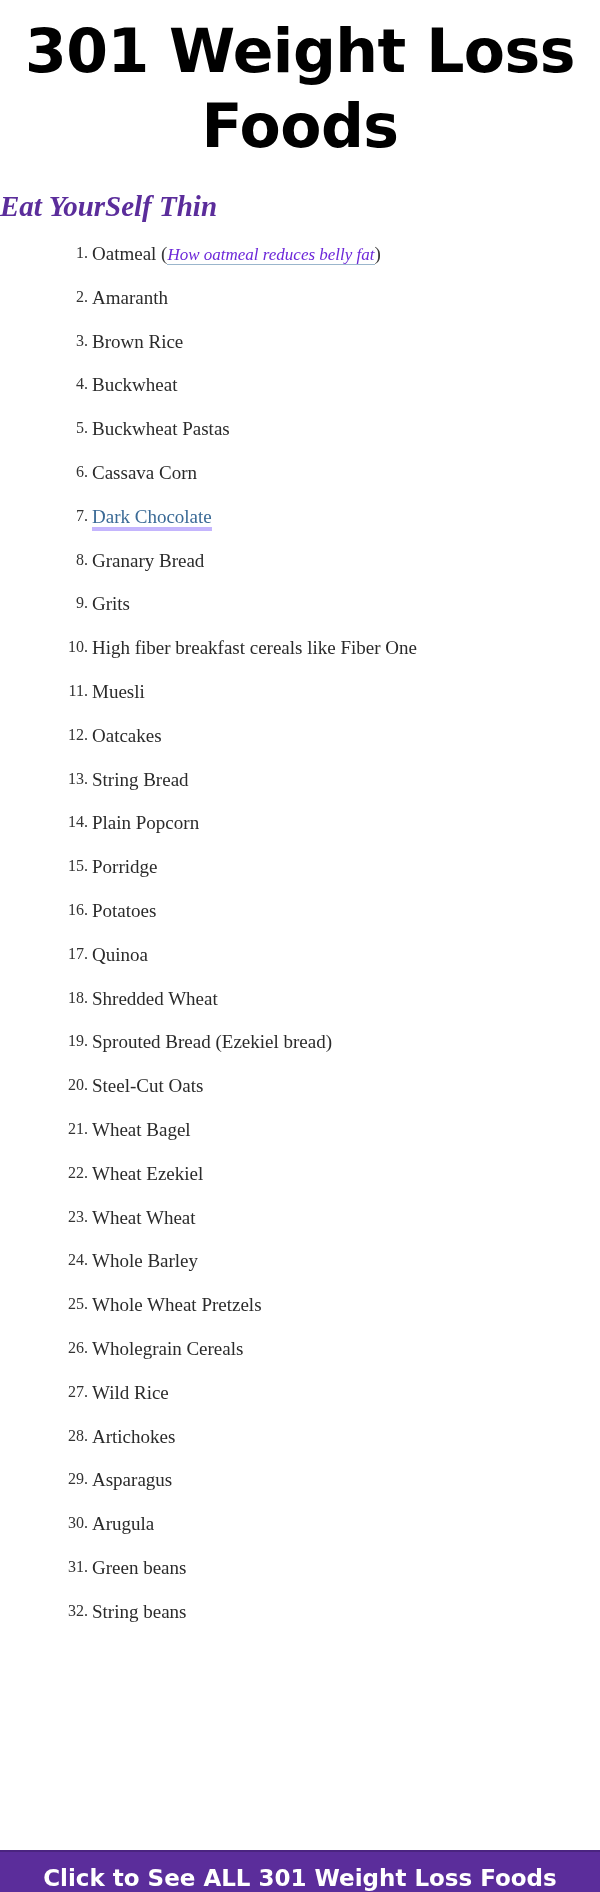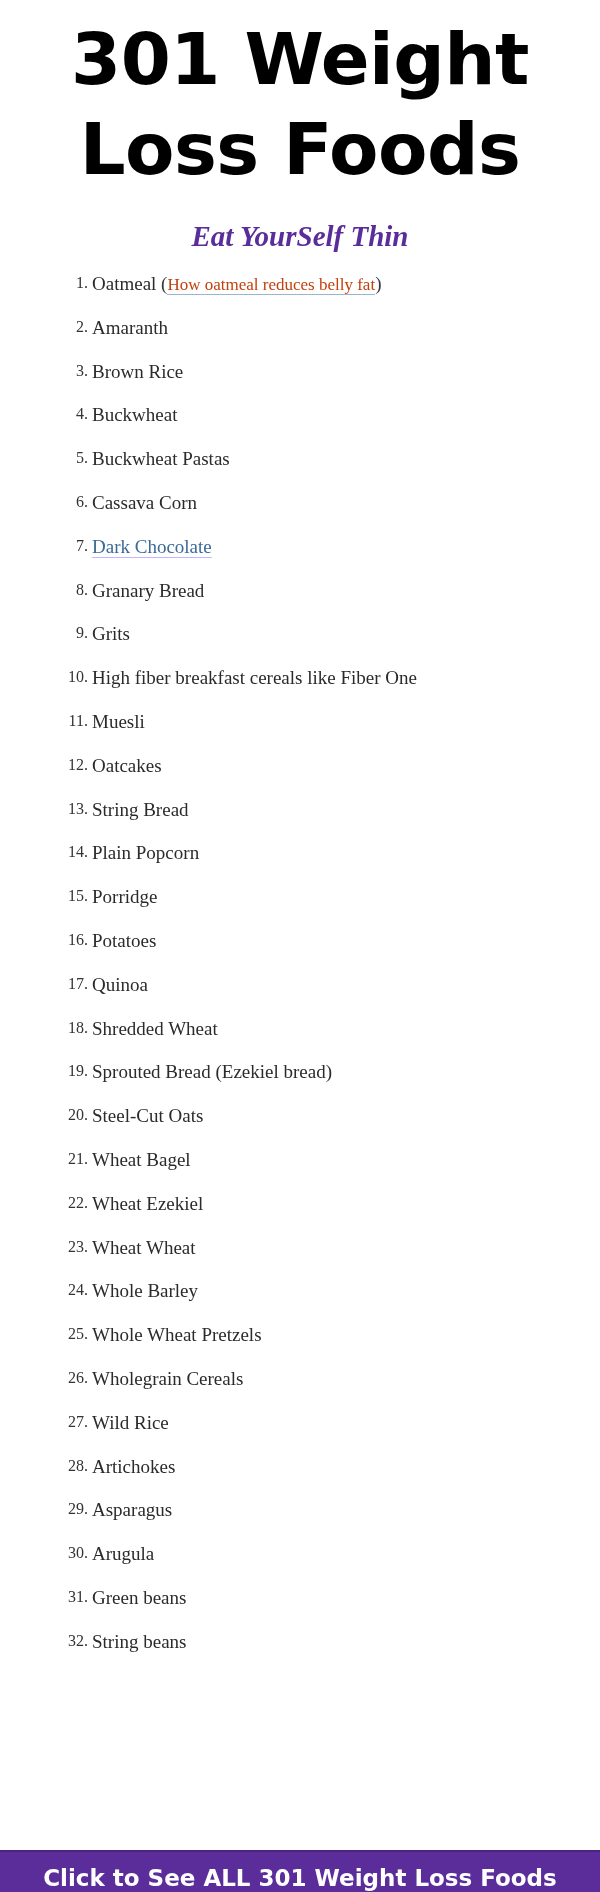--- a/index.html
+++ b/index.html
@@ -18,33 +18,32 @@
   .page {
     width: 600px;
     min-height: 1892px;
     position: relative;
     padding: 0 0 60px 0;
     background: #ffffff;
   }
   .title {
     font-family: "DejaVu Sans", sans-serif;
     font-weight: bold;
-    font-size: 72px;
+    font-size: 60px;
     line-height: 1.25;
     text-align: center;
     color: #000000;
     margin: 14px 8px 0 8px;
     letter-spacing: -0.5px;
   }
   .subtitle {
     font-family: "Liberation Serif", serif;
     font-style: italic;
     font-weight: bold;
     font-size: 29px;
-    text-align: center;
     color: #5b2d9b;
     margin: 26px 0 20px 0;
   }
   ol.food-list {
     list-style: none;
     margin: 0;
     padding: 0 24px 0 60px;
     counter-reset: fooditem;
   }
   ol.food-list li {
@@ -63,28 +62,29 @@
     width: 28px;
     text-align: right;
     font-size: 16px;
     color: #333333;
     font-variant-numeric: oldstyle-nums;
     font-feature-settings: "onum" 1;
   }
   .item-link {
     color: #3a6a96;
     text-decoration: none;
-    border-bottom: 1px solid #c4b5fd;
+    border-bottom: 4px solid #c4b5fd;
     cursor: pointer;
   }
   .paren-note {
     color: #3a3a3a;
   }
   .paren-note .note-link {
-    color: #c2410c;
+    color: #6d28d9;
+    font-style: italic;
     font-size: 17px;
     text-decoration: none;
     border-bottom: 1px solid #9bb6cc;
     cursor: pointer;
   }
   .cta-bar {
     position: absolute;
     left: 0;
     bottom: 0;
     width: 600px;

